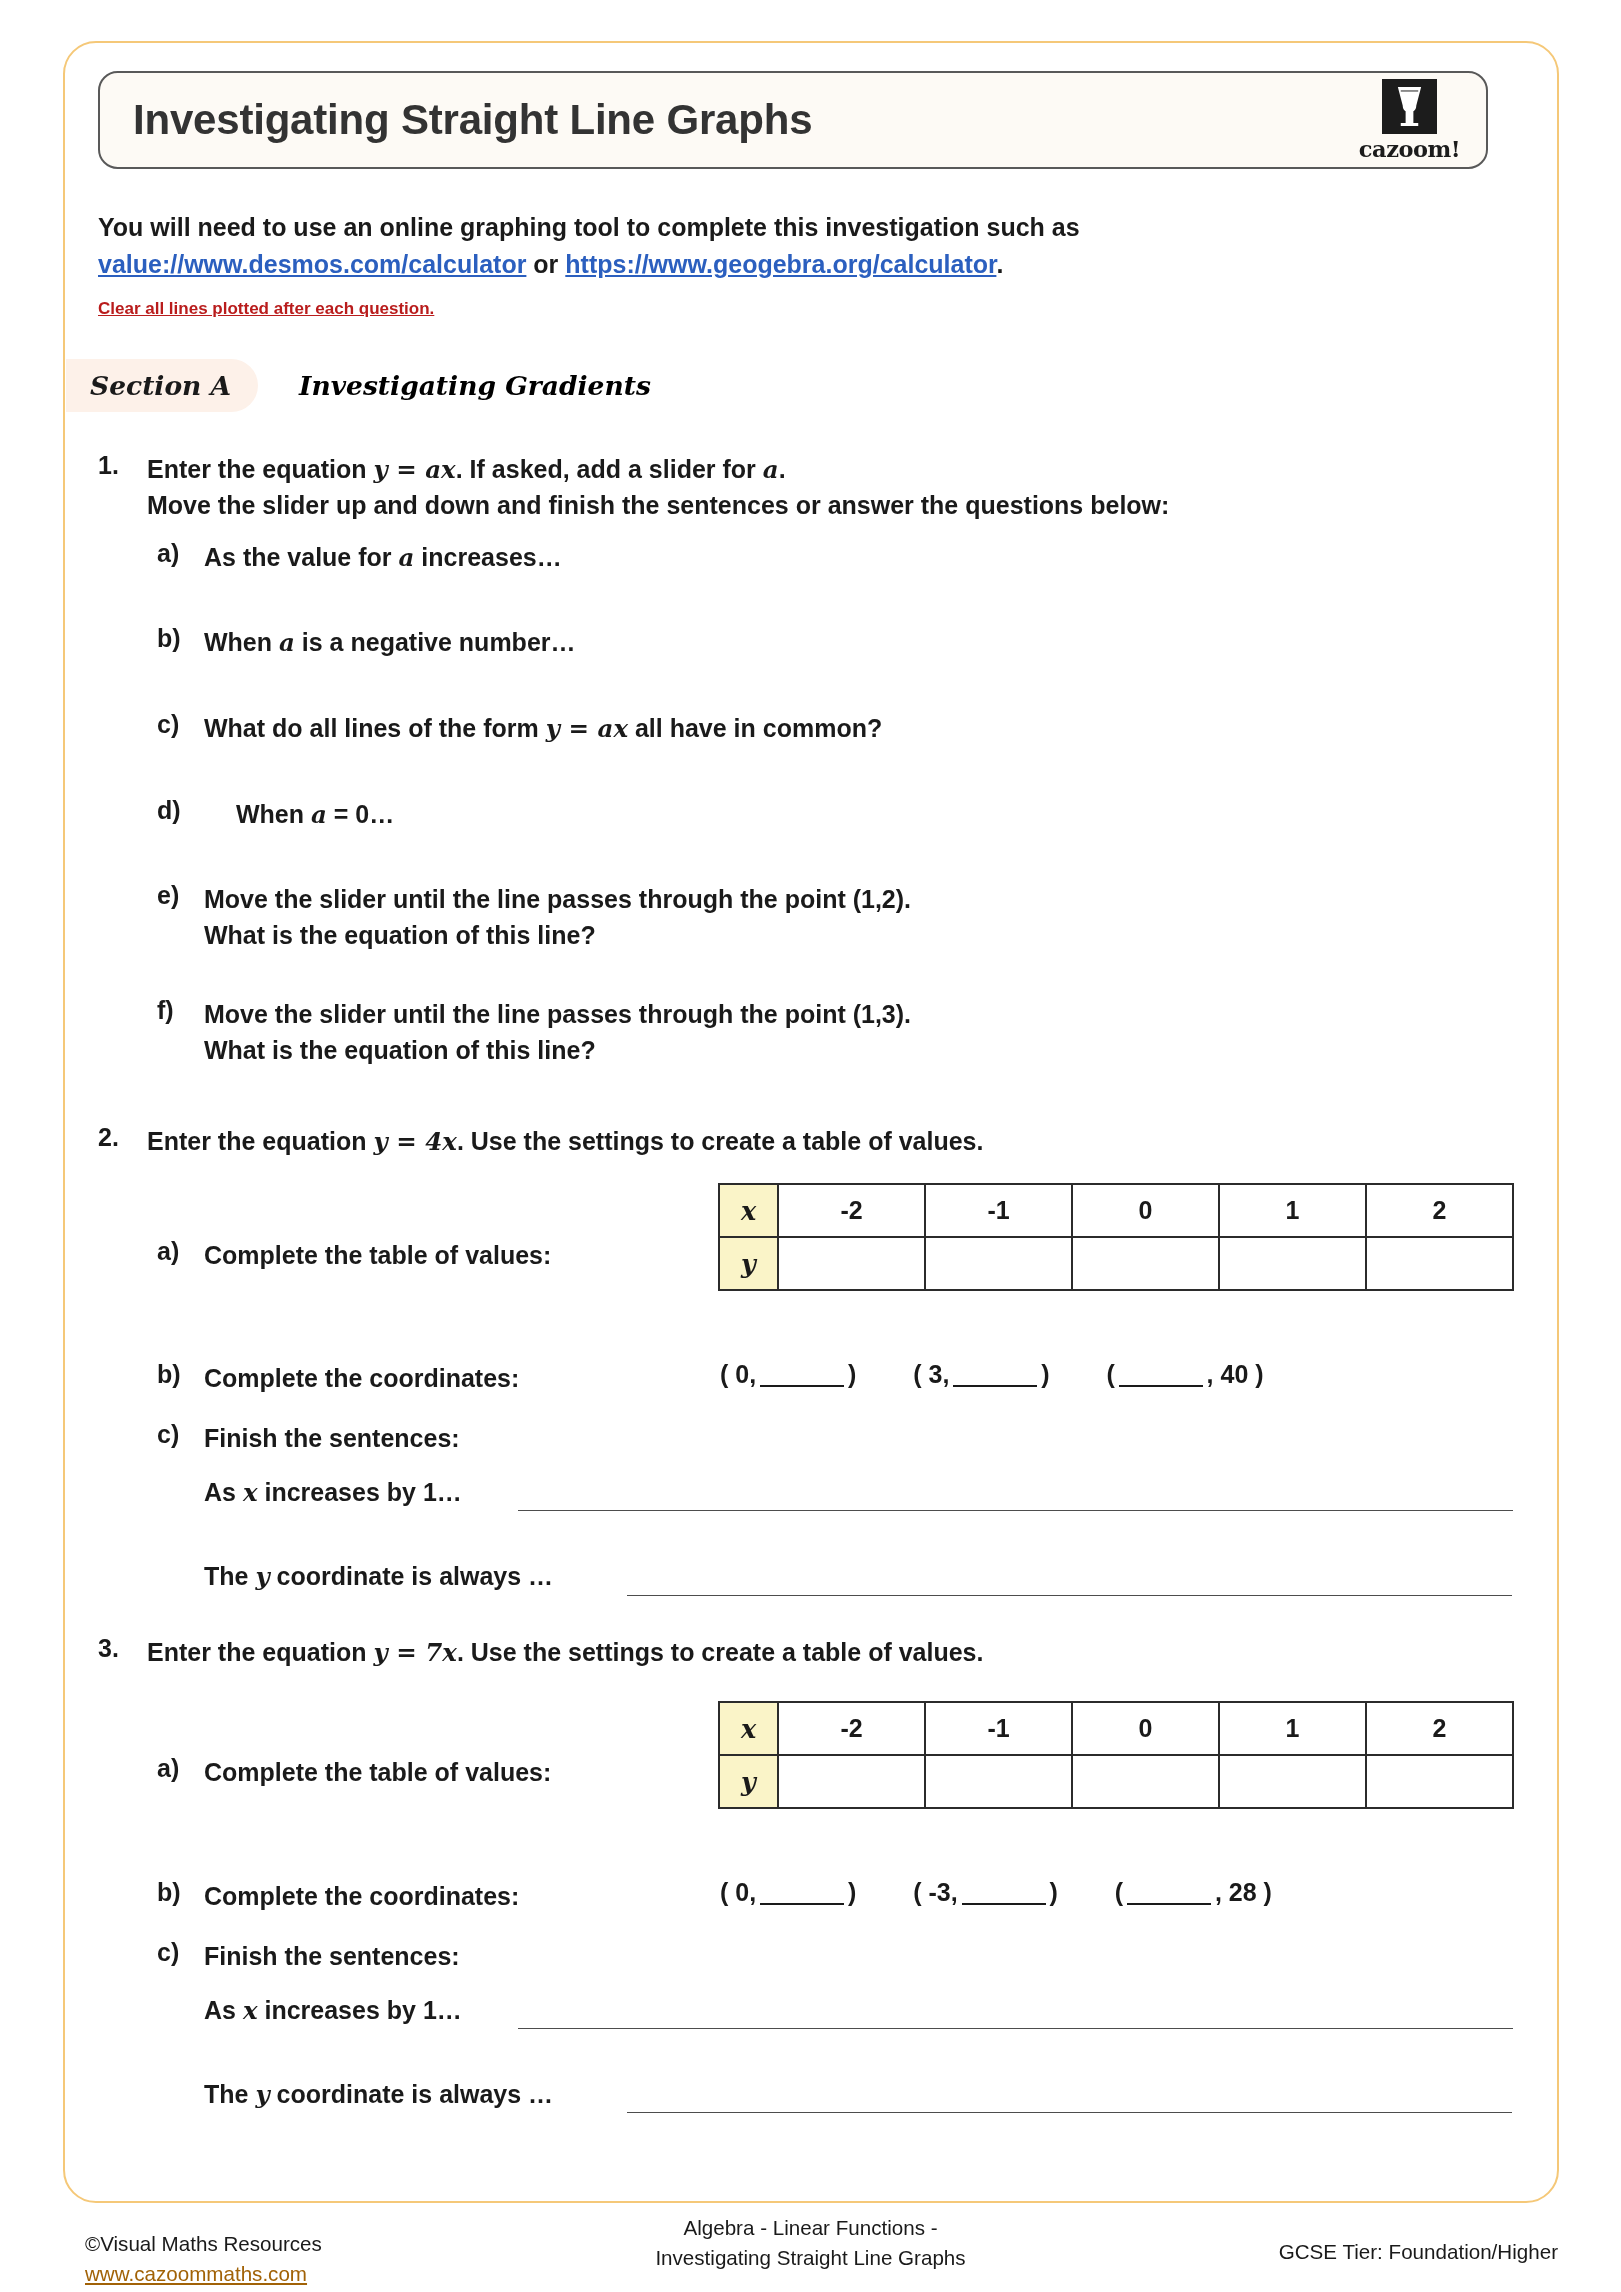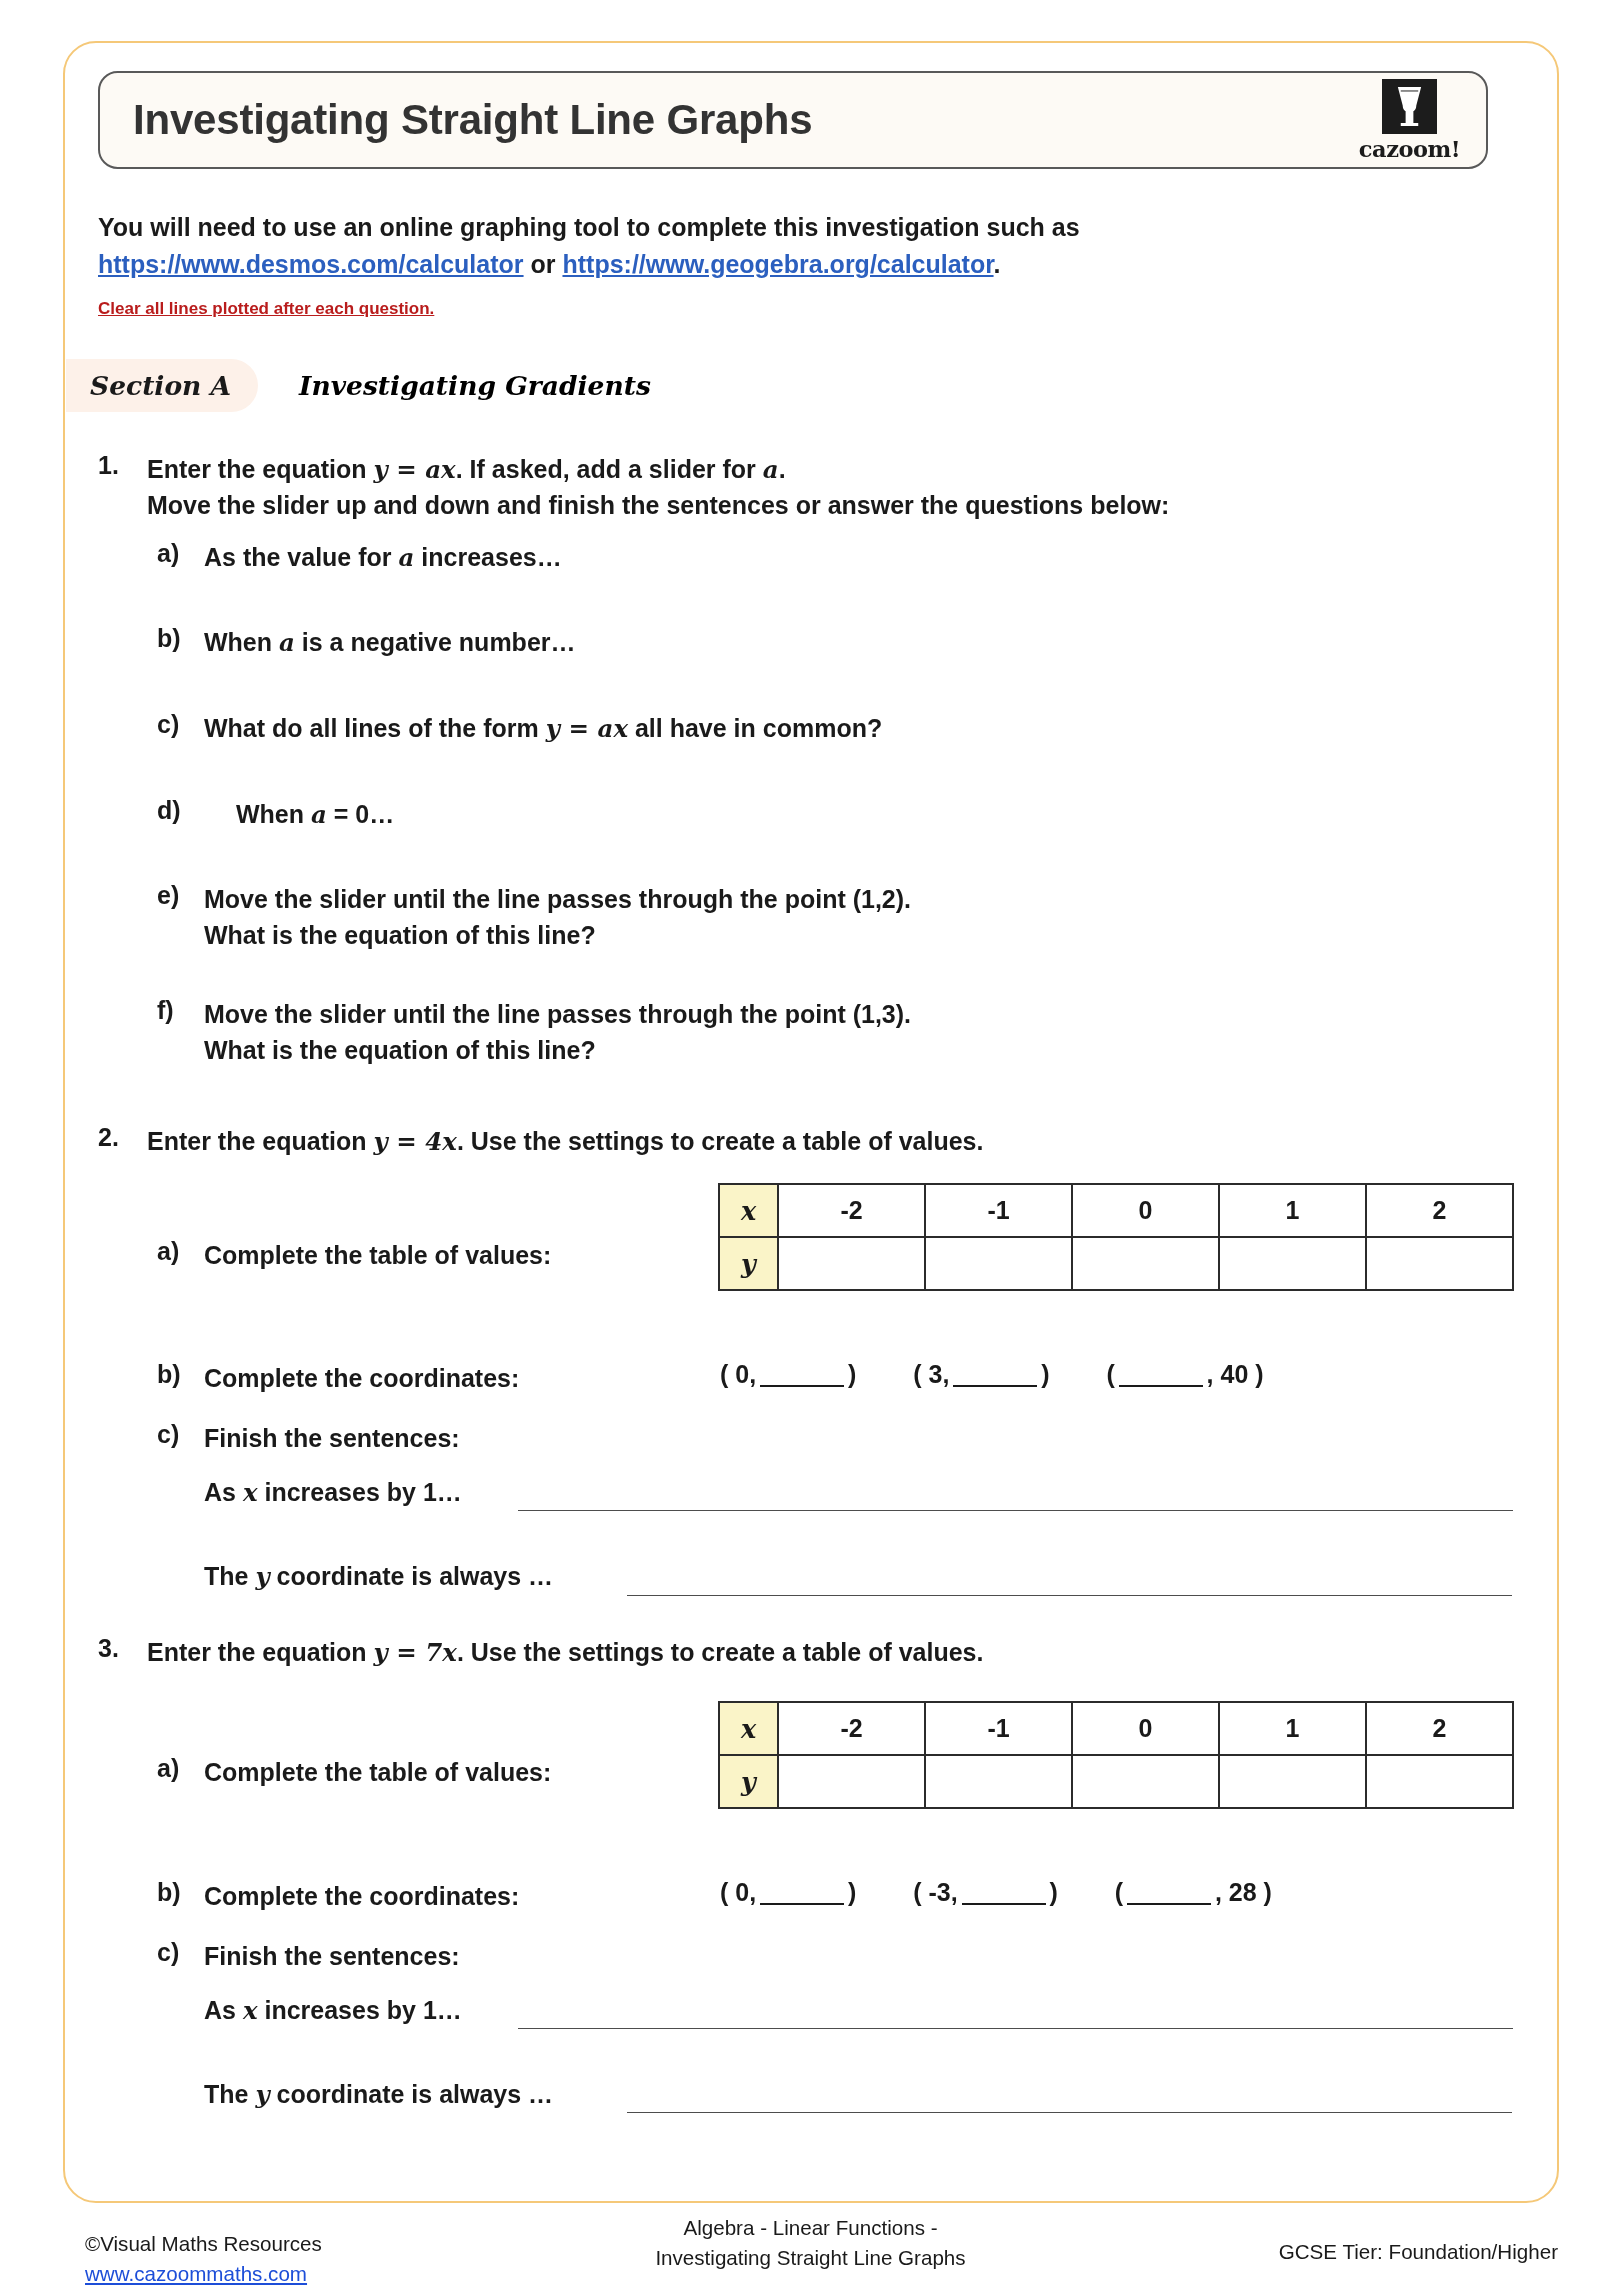--- a/index.html
+++ b/index.html
@@ -249,21 +249,21 @@
     text-align: center;
     line-height: 30px;
   }
   .footer-right {
     position: absolute;
     right: 63px;
     top: 24px;
     line-height: 30px;
   }
   .footer a {
-    color: #1d4ed8;
+    color: #a16207;
     text-decoration: underline;
   }
 </style>
 </head>
 <body>
 
 <div class="sheet">
 
   <div class="page-border"></div>
 
@@ -275,21 +275,21 @@
           <path d="M5 3 H29 L24 22 Q24 26 21 28 L21 40 H26 V43 H8 V40 H13 L13 28 Q10 26 10 22 Z" fill="#ffffff"></path>
           <line x1="8" y1="7" x2="26" y2="7" stroke="#1c1c1c" stroke-width="1"></line>
         </svg>
       </div>
       <div class="logo-word">cazoom!</div>
     </div>
   </div>
 
   <div class="intro">
     <span>You will need to use an online graphing tool to complete this investigation such as</span><br>
-    <a class="link" href="#">https://www.desmos.com/calculator</a><span> or </span><a class="link" href="#">https://www.geogebra.org/calculator</a><span>.</span>
+    <a class="link" href="#">value://www.desmos.com/calculator</a><span> or </span><a class="link" href="#">https://www.geogebra.org/calculator</a><span>.</span>
   </div>
   <div class="intro-2">Clear all lines plotted after each question.</div>
 
   <div class="section-band"></div>
   <div class="section-label">Section A</div>
   <div class="section-title">Investigating Gradients</div>
 
   <div class="q-num" style="left:98px; top:451px;">1.</div>
   <div class="q-text" style="left:147px; top:451px;">
     <span>Enter the equation </span><span class="m">y = ax</span><span>. If asked, add a slider for </span><span class="m">a</span><span>.</span>

